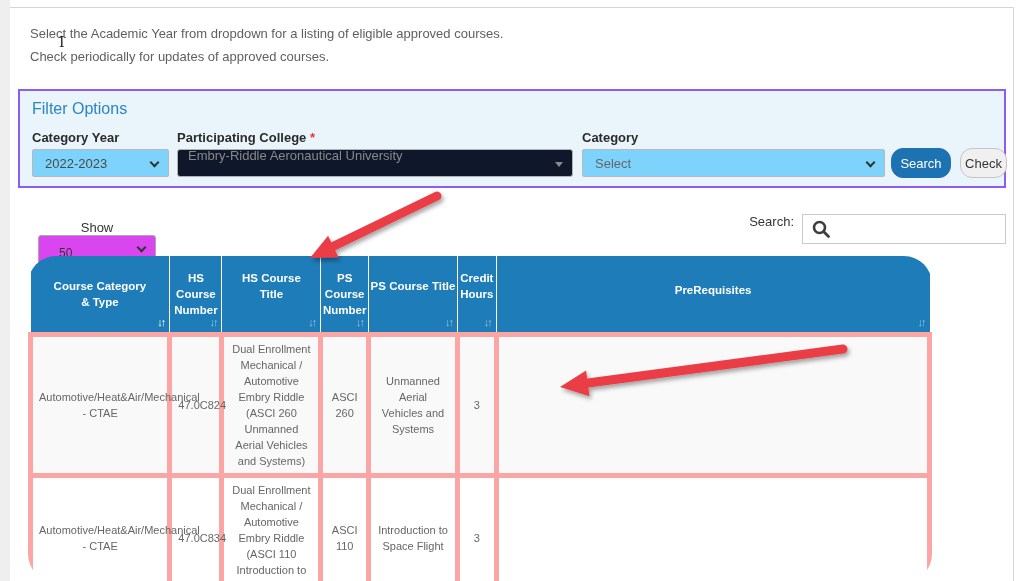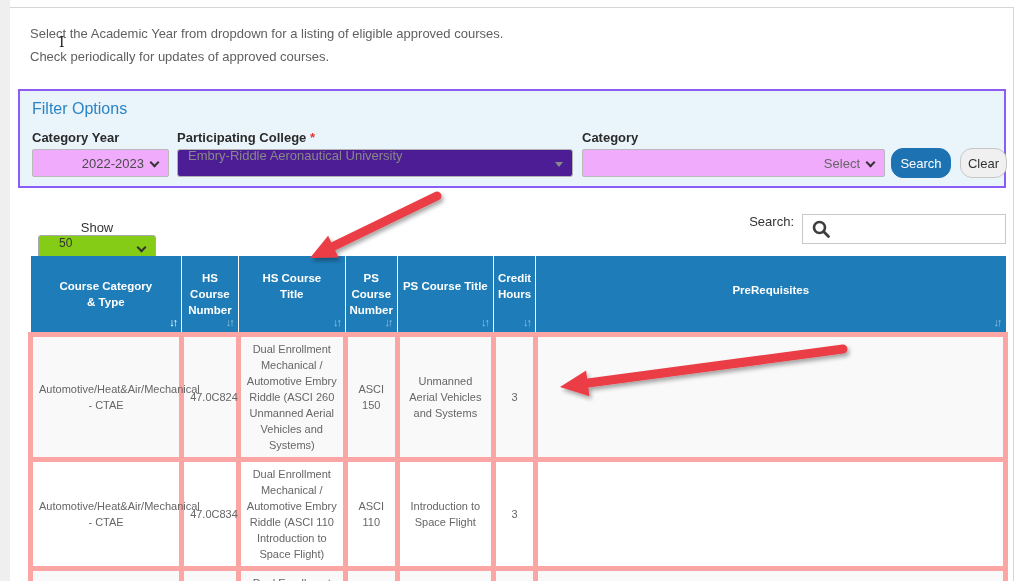--- a/index.html
+++ b/index.html
@@ -14,48 +14,48 @@
   .text-cursor { position:absolute; left:49px; top:26px; font-family:"DejaVu Serif", serif;
     font-size:14px; color:#222; font-weight:400; }
 
   
   .filter-panel { position:absolute; left:8px; top:81px; width:988px; height:99px;
     background:#e9f4fb; border:2px solid #8b5cf6; }
   .filter-title { position:absolute; left:12px; top:9px; font-size:16px; color:#2b84c4; font-weight:500; }
   .f-label { position:absolute; top:39px; font-size:13px; font-weight:bold; color:#2b2b2b; }
   .req { color:#e43535; font-weight:bold; }
 
-  .sel { background:#f0abfc; border:1px solid #b9b9b9; border-radius:2px; color:#4a4a4a;
-    display:flex; align-items:center; padding:0 24px 0 12px; position:absolute; top:58px; height:28px; font-size:13px;justify-content:flex-end; }
+  .sel { background:#7dd3fc; border:1px solid #b9b9b9; border-radius:2px; color:#4a4a4a;
+    display:flex; align-items:center; padding:0 24px 0 12px; position:absolute; top:58px; height:28px; font-size:13px; }
   .chev { position:absolute; right:10px; top:9px; width:7px; height:7px;
     border-right:2px solid #333; border-bottom:2px solid #333; transform:rotate(45deg); }
-  .sel2 { background:#4c1d95; border:1px solid #b2b2b2; border-radius:3px; color:#888;
+  .sel2 { background:#0f172a; border:1px solid #b2b2b2; border-radius:3px; color:#888;
     display:flex; align-items:center; padding:0 22px 15px 10px; position:absolute; top:58px; height:28px; font-size:13px; }
   .tri { position:absolute; right:9px; top:12px; width:0; height:0;
     border-left:4px solid transparent; border-right:4px solid transparent; border-top:5px solid #8a8a8a; }
 
   .btn { position:absolute; top:57px; height:30px; border-radius:12px; font-size:13px;
     display:flex; align-items:center; justify-content:center; cursor:pointer; }
   .btn-search { left:871px; width:60px; background:#1d72b2; color:#fff; border:1px solid #1d72b2; }
   .btn-clear { left:940px; width:47px; background:#f0f0f0; color:#333; border:1px solid #c6c6c6; }
 
   
   .show-row { position:absolute; left:20px; top:212px; font-size:13px; color:#333;
     display:flex; align-items:center;flex-direction:column; }
   .entries-select { width:118px; height:36px; border:1px solid #a9a9a9; border-radius:3px;
-    margin:0 8px; position:relative; display:flex; align-items:flex-start; padding-left:20px;
-    font-size:12px; color:#333; background:#84cc16; }
+    margin:0 8px; position:relative; display:flex; align-items:center; padding-left:20px;
+    font-size:12px; color:#333; background:#d946ef; }
   .entries-select .chev { top:8px; }
   .search-box-row { position:absolute; right:7px; top:206px; display:flex; align-items:flex-start; }
   .search-label { font-size:13px; color:#333; margin-right:8px; }
   .search-input { width:204px; height:30px; border:1px solid #c9c9c9; background:#fff;
     display:flex; align-items:center; padding-left:8px; }
 
   
-  .table-wrap { position:absolute; left:18px; top:248px; width:980px; height:326px; overflow:hidden; }
+  .table-wrap { position:absolute; left:18px; top:248px; width:904px; height:326px; overflow:hidden;border-radius:28px; }
   table { width:100%; border-collapse:collapse; table-layout:fixed; }
   th { background:#1e7cb8; color:#fff; font-size:11.5px; font-weight:bold; height:78px;
     vertical-align:top; position:relative; border-right:1px solid rgba(255,255,255,.4);
     border-bottom:2px solid #16679a; }
   th:last-child { border-right:none; }
   .th-label { white-space:pre-line; text-align:center; padding-top:14px; line-height:16px; }
   th.col7 .th-label { padding-top:26px; }
   th.col5 .th-label, th.col1 .th-label { padding-top:22px; }
   .sort-icon { position:absolute; right:5px; bottom:4px; font-size:11px; letter-spacing:-2px;
     color:rgba(255,255,255,.5); }
@@ -99,21 +99,21 @@
       <span>Embry-Riddle Aeronautical University</span>
       <span class="tri"></span>
     </div>
 
     <div class="sel" style="left:562px; width:303px; color:#666;">
       <span>Select</span>
       <span class="chev"></span>
     </div>
 
     <div class="btn btn-search">Search</div>
-    <div class="btn btn-clear">Clear</div>
+    <div class="btn btn-clear">Check</div>
   </div>
 
   <div class="show-row">
     <span>Show</span>
     <span class="entries-select">
       <span>50</span>
       <span class="chev"></span>
     </span>
     <span>entries</span>
   </div>
@@ -167,21 +167,21 @@
               <div class="th-label">PreRequisites</div>
               <span class="sort-icon">↓↑</span>
             </th>
           </tr>
         </thead>
       <tbody>
           <tr>
             <td class="col1">Automotive/Heat&amp;Air/Mechanical - CTAE</td>
             <td class="col2">47.0C824</td>
             <td class="col3">Dual Enrollment Mechanical / Automotive Embry Riddle (ASCI 260 Unmanned Aerial Vehicles and Systems)</td>
-            <td class="col4">ASCI 150</td>
+            <td class="col4">ASCI 260</td>
             <td class="col5">Unmanned Aerial Vehicles and Systems</td>
             <td class="col6">3</td>
             <td class="col7"></td>
           </tr>
           <tr>
             <td class="col1">Automotive/Heat&amp;Air/Mechanical - CTAE</td>
             <td class="col2">47.0C834</td>
             <td class="col3">Dual Enrollment Mechanical / Automotive Embry Riddle (ASCI 110 Introduction to Space Flight)</td>
             <td class="col4">ASCI 110</td>
             <td class="col5">Introduction to Space Flight</td>

